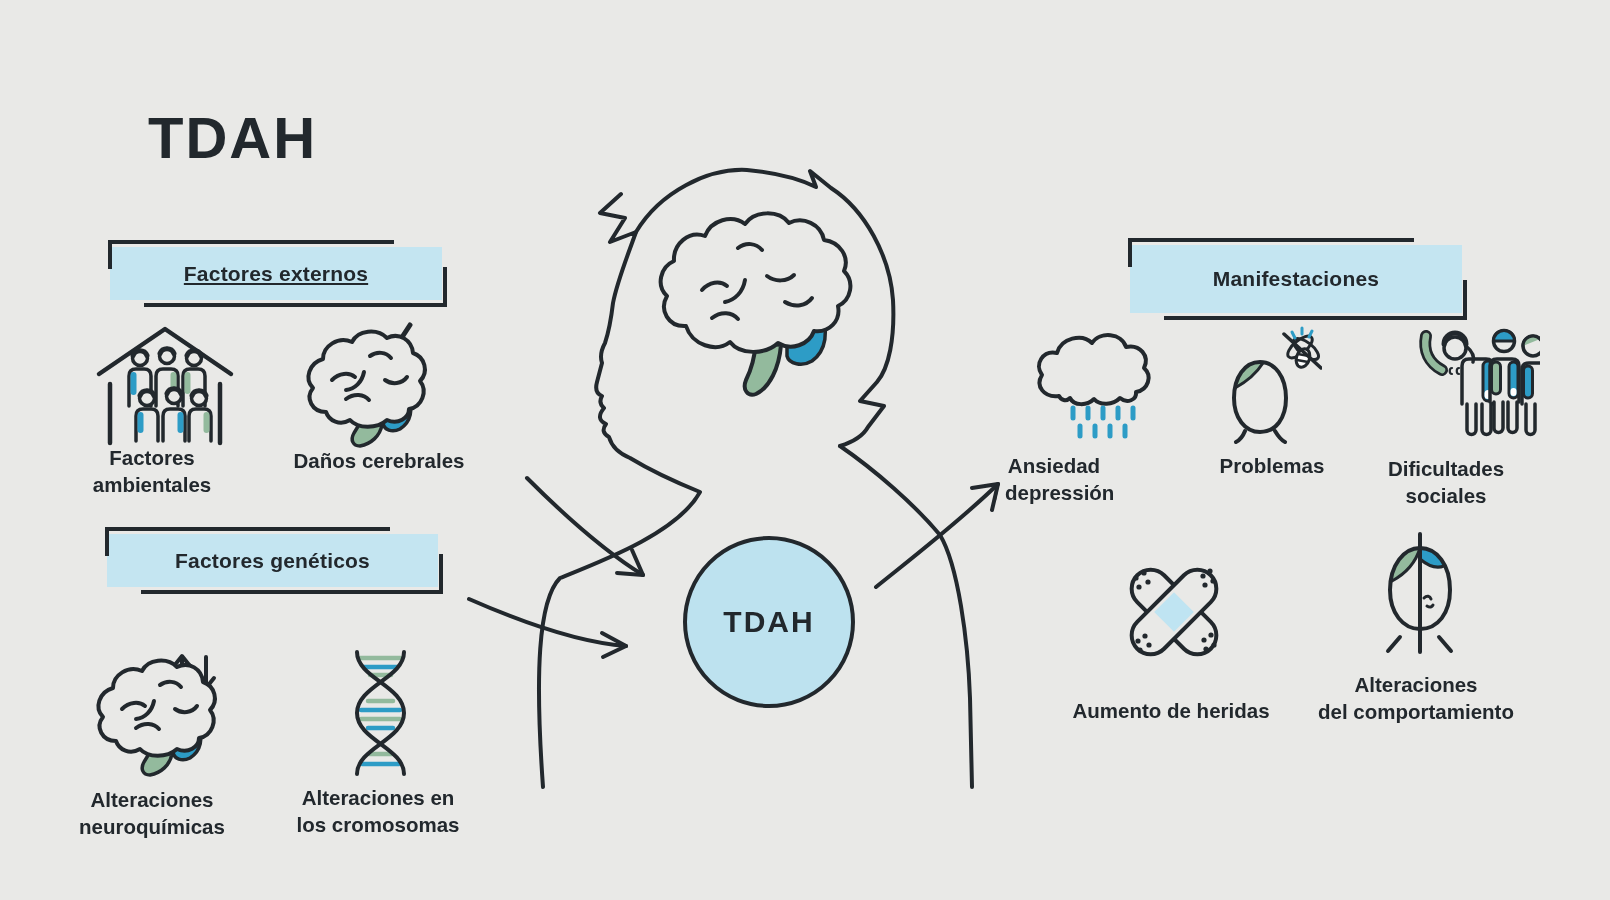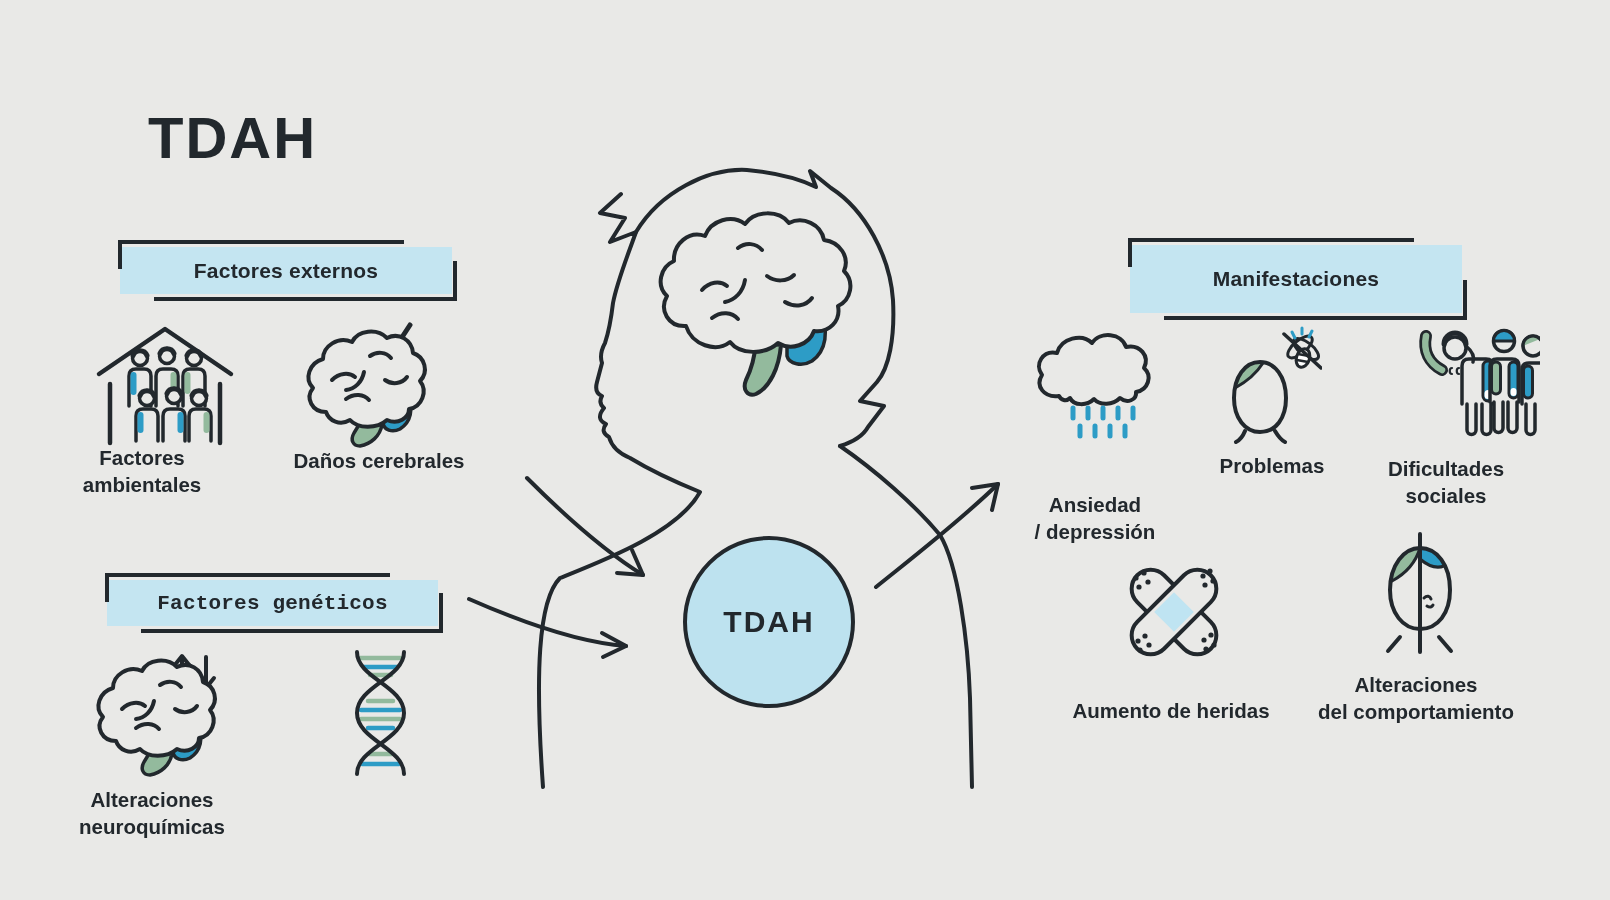--- a/index.html
+++ b/index.html
@@ -30,24 +30,24 @@
   svg{display:block;}
   .ic{position:absolute;}
 </style>
 </head>
 <body>
 
 <div class="stage">
 
   <div class="title">TDAH</div>
 
-  <div class="tag" style="left:120px;top:247px;width:332px;height:47px;">
+  <div class="tag" style="left:110px;top:247px;width:332px;height:53px;text-decoration:underline;">
     <span>Factores externos</span>
   </div>
-  <div class="tag" style="left:107px;top:580px;width:331px;height:46px;font-family:Liberation Mono, monospace;">
+  <div class="tag" style="left:107px;top:534px;width:331px;height:53px;">
     <span>Factores genéticos</span>
   </div>
   <div class="tag" style="left:1130px;top:245px;width:332px;height:68px;text-align:center;">
     <span>Manifestaciones</span>
   </div>
 
   <div class="ic" style="left:95px;top:322px;">
     <svg width="140" height="126" viewBox="0 0 140 126">
       <g fill="none" stroke="#22282d" stroke-width="4.5" stroke-linecap="round" stroke-linejoin="round">
         <path d="M 4,52 L 70,7 L 136,52"></path>
@@ -141,31 +141,35 @@
         <path d="M 26,106 L 49,106" stroke="#93ba9d" stroke-width="4.5"></path>
         <path d="M 19,116 L 56,116" stroke="#2d9cc6" stroke-width="4.5"></path>
       </g>
       <g fill="none" stroke="#22282d" stroke-width="4" stroke-linecap="round">
         <path d="M 14,4 C 14,30 61,38 61,65 C 61,92 14,100 14,126"></path>
         <path d="M 61,4 C 61,30 14,38 14,65 C 14,92 61,100 61,126"></path>
       </g>
     </svg>
   </div>
 
-  <div class="lbl" style="left:52px;top:444px;width:180px;">
+  <div class="lbl" style="left:62px;top:444px;width:180px;">
     <div>Factores</div>
     <div>ambientales</div>
   </div>
   <div class="lbl" style="left:269px;top:447px;width:220px;">
     <div>Daños cerebrales</div>
     <div></div>
   </div>
   <div class="lbl" style="left:52px;top:786px;width:200px;">
     <div>Alteraciones</div>
     <div>neuroquímicas</div>
+  </div>
+  <div class="lbl" style="left:268px;top:784px;width:220px;">
+    <div>Alteraciones en</div>
+    <div>los cromosomas</div>
   </div>
 
   <div class="ic" style="left:440px;top:130px;">
     <svg width="590" height="770" viewBox="0 0 590 770">
 
       <g fill="none" stroke="#22282d" stroke-width="4" stroke-linecap="round" stroke-linejoin="round">
         <path d="M 181,64 L 160,83 L 185,88 L 170,112 L 196,102
                  C 186,130 177,152 173,173
                  C 171,190 168,204 165,213
                  Q 159,224 162,233
@@ -344,21 +348,21 @@
         <path d="M 45,2 L 45,120" stroke-width="4"></path>
         <path d="M 45,16 C 62,16 75,33 75,58 C 75,81 63,97 45,97 C 28,97 15,81 15,58 C 15,33 29,16 45,16 Z" stroke-width="4"></path>
         <path d="M 49,66 C 52,63 55,64 56,67" stroke-width="3"></path>
         <path d="M 52,74 C 55,76 57,75 58,73" stroke-width="3"></path>
         <path d="M 25,105 L 13,119" stroke-width="4"></path>
         <path d="M 64,105 L 76,119" stroke-width="4"></path>
       </g>
     </svg>
   </div>
 
-  <div class="lbl" style="left:995px;top:452px;width:200px;margin-top:39px;">
+  <div class="lbl" style="left:954px;top:452px;width:200px;">
     <div>Ansiedad</div>
     <div>/ depressión</div>
   </div>
   <div class="lbl" style="left:1162px;top:452px;width:220px;">
     <div>Problemas</div>
   </div>
   <div class="lbl" style="left:1346px;top:455px;width:200px;text-align:center;">
     <div>Dificultades</div>
     <div>sociales</div>
   </div>

